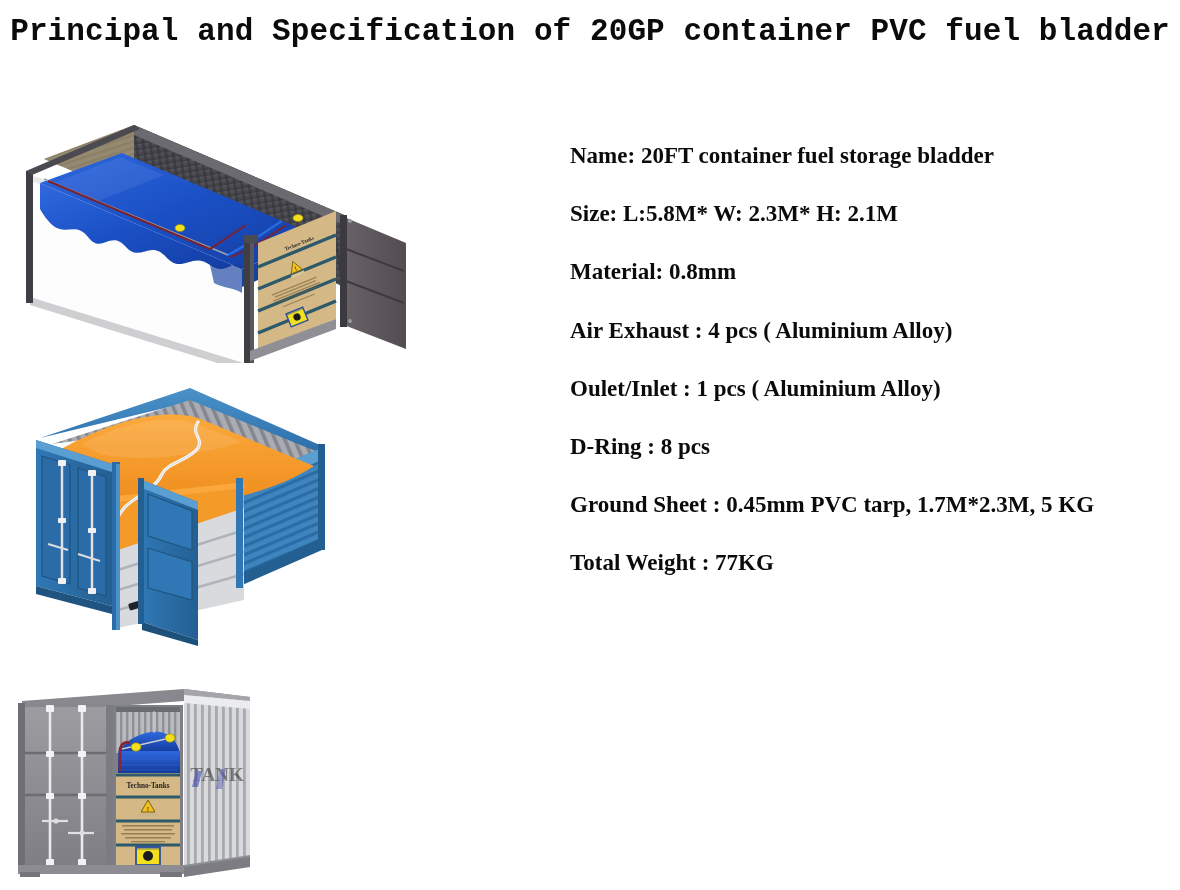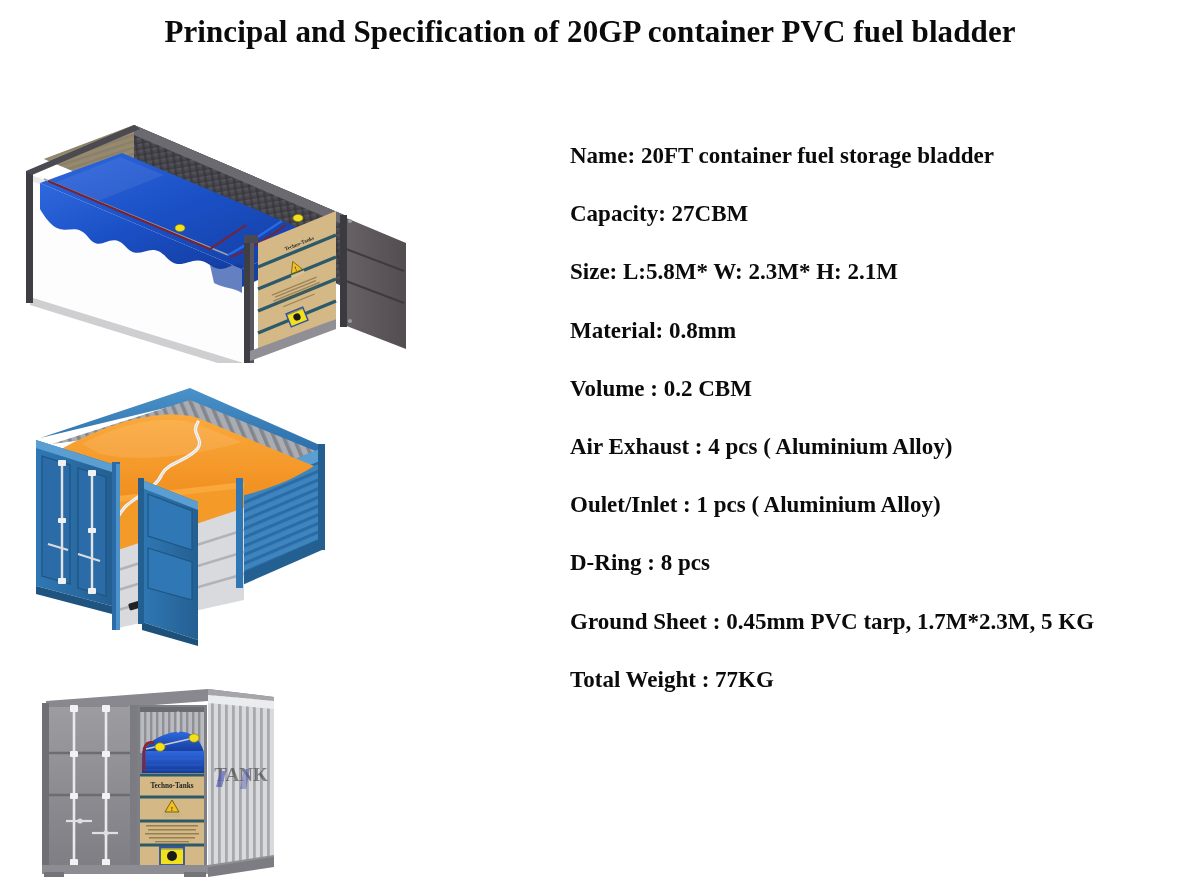--- a/index.html
+++ b/index.html
@@ -19,21 +19,21 @@
   .page-title {
     position: absolute;
     top: 14px;
     left: 0;
     width: 1180px;
     text-align: center;
     font-size: 31px;
     font-weight: 700;
     letter-spacing: 0.1px;
     white-space: nowrap;
-    font-family: Liberation Serif, serif;
+    font-family: Liberation Mono, monospace;
   }
 
   
   .spec-list {
     position: absolute;
     left: 570px;
     top: 141px;
     width: 600px;
   }
   .spec-line {
@@ -42,21 +42,21 @@
     font-size: 23px;
     font-weight: 700;
     white-space: nowrap;
     font-family: "Liberation Serif", "DejaVu Serif", serif;
   }
 
   
   .fig { position: absolute; }
   #fig1 { left: 14px; top: 97px;  width: 396px; height: 266px; }
   #fig2 { left: 22px; top: 378px; width: 340px; height: 268px; }
-  #fig3 { left: 36px; top: 675px; width: 300px; height: 206px; text-decoration: underline; }
+  #fig3 { left: 12px; top: 675px; width: 300px; height: 206px; text-decoration: underline; }
   .fig svg { display: block; width: 100%; height: 100%; }
 </style>
 </head>
 <body>
 
 <div class="page-title">Principal and Specification of 20GP container PVC fuel bladder</div>
 
 <div class="fig" id="fig1">
   <svg viewBox="0 0 396 266" preserveAspectRatio="none">
     <defs>
@@ -434,22 +434,20 @@
       <rect x="6" y="190" width="166" height="9" fill="#8c8c92"></rect>
       <polygon points="172,192 238,182 238,192 172,202" fill="#7c7c82"></polygon>
       <rect x="8" y="197" width="20" height="5" fill="#74747a"></rect>
       <rect x="148" y="197" width="22" height="5" fill="#74747a"></rect>
     </g>
   </svg>
 </div>
 
 <div class="spec-list">
   <div class="spec-line">Name: 20FT container fuel storage bladder</div>
-  <div class="spec-line">Capacity: 27CBM</div>
   <div class="spec-line">Size: L:5.8M* W: 2.3M* H: 2.1M</div>
   <div class="spec-line">Material: 0.8mm</div>
-  <div class="spec-line">Volume : 0.2 CBM</div>
   <div class="spec-line">Air Exhaust  : 4 pcs ( Aluminium Alloy)</div>
   <div class="spec-line">Oulet/Inlet : 1 pcs ( Aluminium Alloy)</div>
   <div class="spec-line">D-Ring : 8 pcs</div>
   <div class="spec-line">Ground Sheet : 0.45mm PVC tarp, 1.7M*2.3M, 5 KG</div>
   <div class="spec-line">Total Weight : 77KG</div>
 </div>
 
 </body></html>

